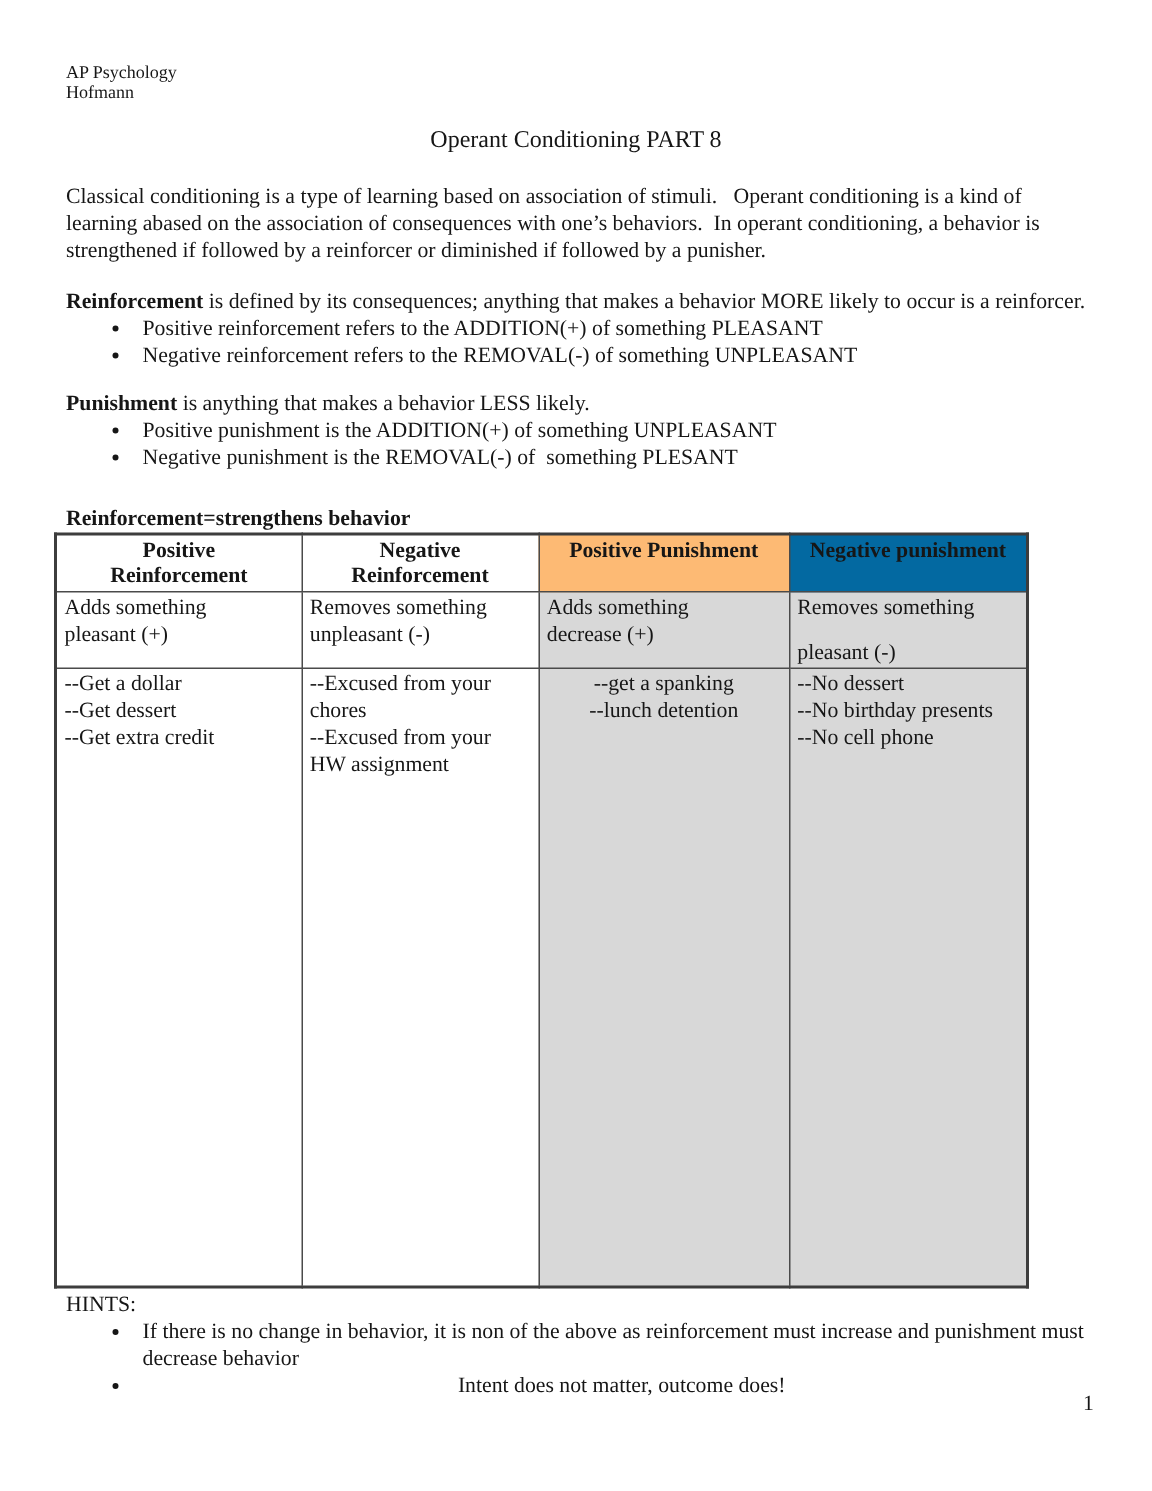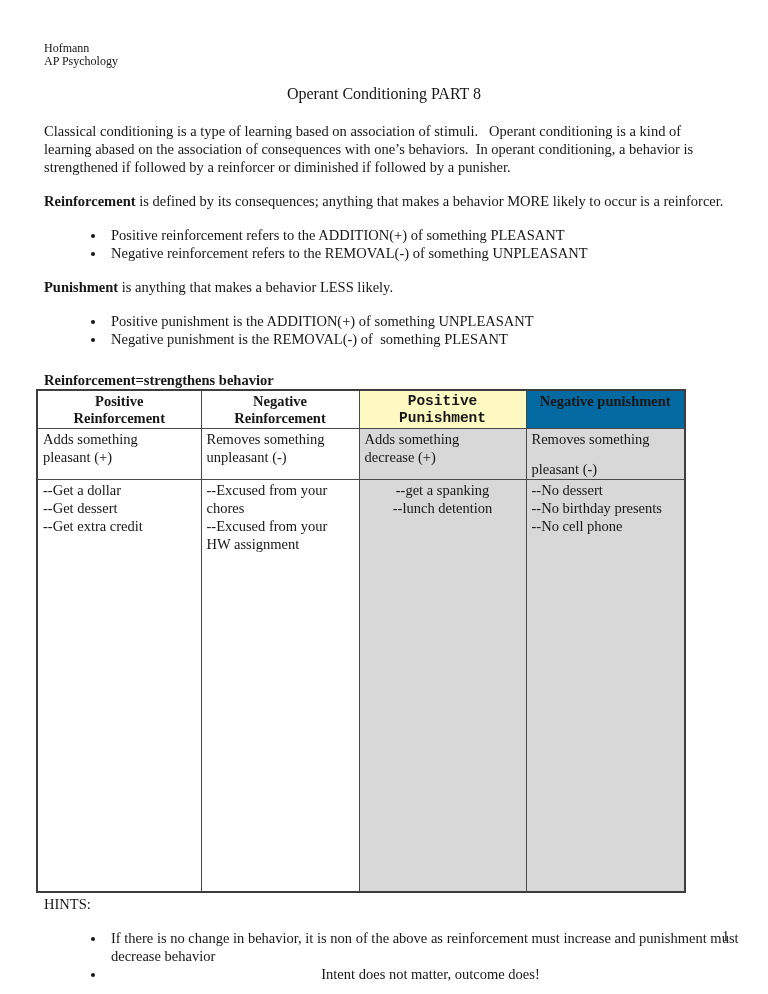--- a/index.html
+++ b/index.html
@@ -24,21 +24,21 @@
   .para {
     font-size: 14.5px; line-height: 18px;
     white-space: pre-wrap;
   }
   .intro { margin-top: 19px; }
   .lead { margin-top: 16px; }
   .lead-punish { margin-top: 14px; }
   .term { font-weight: bold; }
   ul.bullets {
     list-style: disc;
-    margin: 16px; padding-left: 46px;
+    margin: 0; padding-left: 46px;
     font-size: 14.5px; line-height: 18px;
   }
   ul.bullets li { padding-left: 5px; white-space: pre-wrap; }
   .table-captions {
     position: relative;
     margin-top: 24px;
     height: 16px;
     font-size: 14.5px; font-weight: bold; line-height: 16px;
   }
   .table-captions .cap-left  { position: absolute; left: 0; top: 0; }
@@ -69,22 +69,22 @@
     left: 722px; top: 928px;
     font-size: 14.5px;
   }
 </style>
 </head>
 <body>
 
 <div class="page">
 
   <div class="letterhead">
+    <div>AP Psychology</div>
     <div>Hofmann</div>
-    <div>AP Psychology</div>
   </div>
 
   <div class="doc-title">Operant Conditioning PART 8</div>
 
   <div class="para intro">Classical conditioning is a type of learning based on association of stimuli.   Operant conditioning is a kind of learning abased on the association of consequences with one’s behaviors.  In operant conditioning, a behavior is strengthened if followed by a reinforcer or diminished if followed by a punisher.</div>
 
   <div class="para lead"><span class="term">Reinforcement</span><span> is defined by its consequences; anything that makes a behavior MORE likely to occur is a reinforcer.</span></div>
 
   <ul class="bullets">
       <li style="white-space: pre-wrap;">Positive reinforcement refers to the ADDITION(+) of something PLEASANT</li>
@@ -112,21 +112,21 @@
     <tbody>
         <tr class="hdr-row">
       <td>
             <div style="white-space: pre-wrap;">Positive</div>
             <div style="white-space: pre-wrap;">Reinforcement</div>
           </td>
       <td>
             <div style="white-space: pre-wrap;">Negative</div>
             <div style="white-space: pre-wrap;">Reinforcement</div>
           </td>
-      <td class="shaded" style="background: #fef9c3; font-family: Liberation Mono, monospace;">
+      <td class="shaded" style="background: #fdba74;">
             <div style="white-space: pre-wrap;">Positive Punishment</div>
           </td>
       <td class="shaded" style="background: #0369a1;">
             <div style="white-space: pre-wrap;">Negative punishment</div>
           </td>
     </tr>
     <tr class="def-row">
       <td>
             <div style="white-space: pre-wrap;">Adds something</div>
             <div style="white-space: pre-wrap;">pleasant (+)</div>

